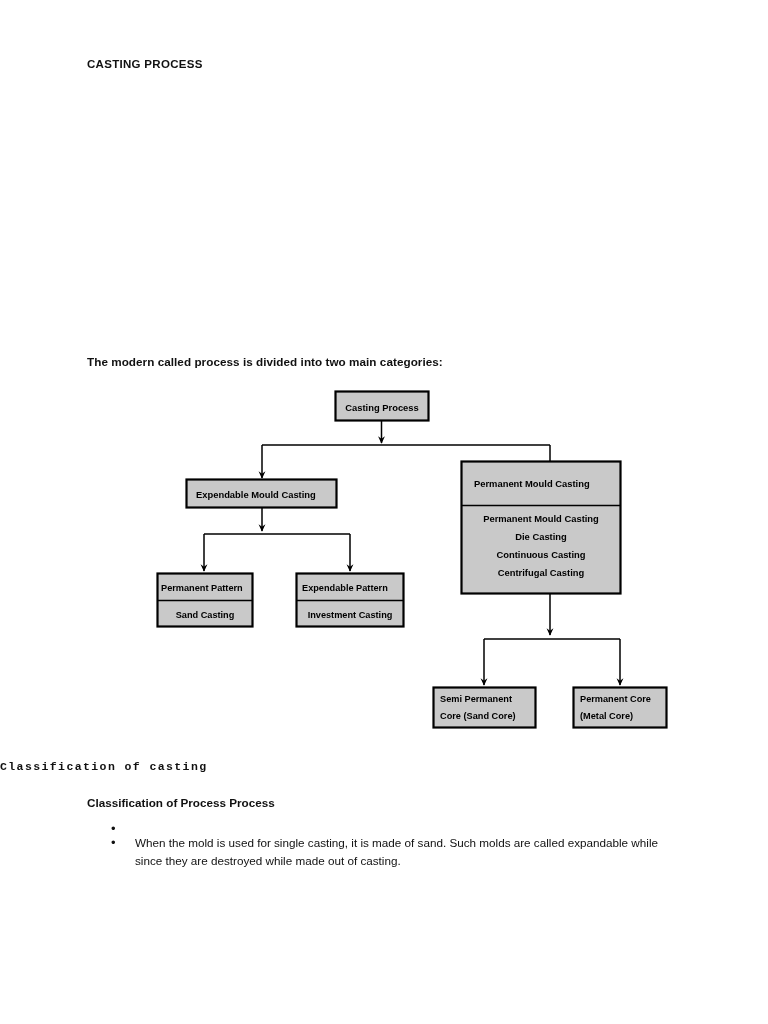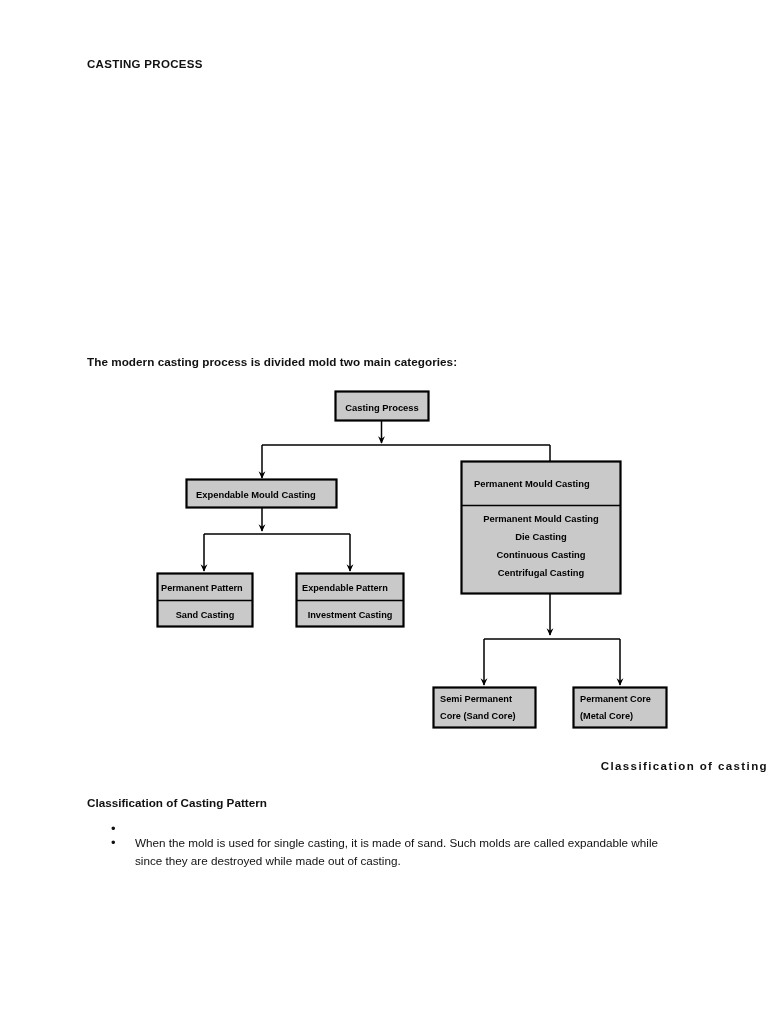--- a/index.html
+++ b/index.html
@@ -47,22 +47,22 @@
     height: 360px;
   }
   .figure svg {
     display: block;
   }
   .fig-caption {
     position: absolute;
     left: 0;
     top: 760px;
     width: 768px;
-    text-align: right;
-    font-family: Liberation Sans, sans-serif;
+    text-align: left;
+    font-family: Liberation Mono, monospace;
     font-size: 11.5px;
     font-weight: bold;
     letter-spacing: 1.4px;
     color: #111;
   }
   .section-head {
     position: absolute;
     left: 87px;
     top: 796px;
     font-size: 11.7px;
@@ -97,21 +97,21 @@
     fill: #000000;
   }
 </style>
 </head>
 <body>
 
 <div class="page">
 
   <div class="doc-title">CASTING PROCESS</div>
 
-  <div class="lead-para">The modern casting process is divided mold two main categories:</div>
+  <div class="lead-para">The modern called process is divided into two main categories:</div>
 
   <div class="figure">
     <svg width="768" height="360" viewBox="0 0 768 360" xmlns="http://www.w3.org/2000/svg">
       <defs>
         <marker id="arrow" viewBox="0 0 10 10" refX="8.5" refY="5" markerWidth="5.2" markerHeight="5.2" orient="auto-start-reverse">
           <path d="M 0 0.6 L 9.5 5 L 0 9.4 L 3 5 Z" fill="#000000"></path>
         </marker>
       </defs>
 
       <g>
@@ -178,21 +178,21 @@
       <g>
         <rect x="573.5" y="304.5" width="93" height="40" fill="#c9c9c9" stroke="#000" stroke-width="2.2"></rect>
         <text class="box-text" x="580" y="319" font-size="9.2" text-anchor="start">Permanent Core</text>
         <text class="box-text" x="580" y="336" font-size="9.2" text-anchor="start">(Metal Core)</text>
       </g>
     </svg>
   </div>
 
   <div class="fig-caption">Classification of casting</div>
 
-  <div class="section-head">Classification of Casting Pattern</div>
+  <div class="section-head">Classification of Process Process</div>
 
   <div class="bullets">
     <div class="bullet">
       <span class="dot">•</span>
     </div>
     <div class="bullet">
       <span class="dot">•</span>
       <span>When the mold is used for single casting, it is made of sand. Such molds are called expandable while since they are destroyed while made out of casting.</span>
     </div>
   </div>

